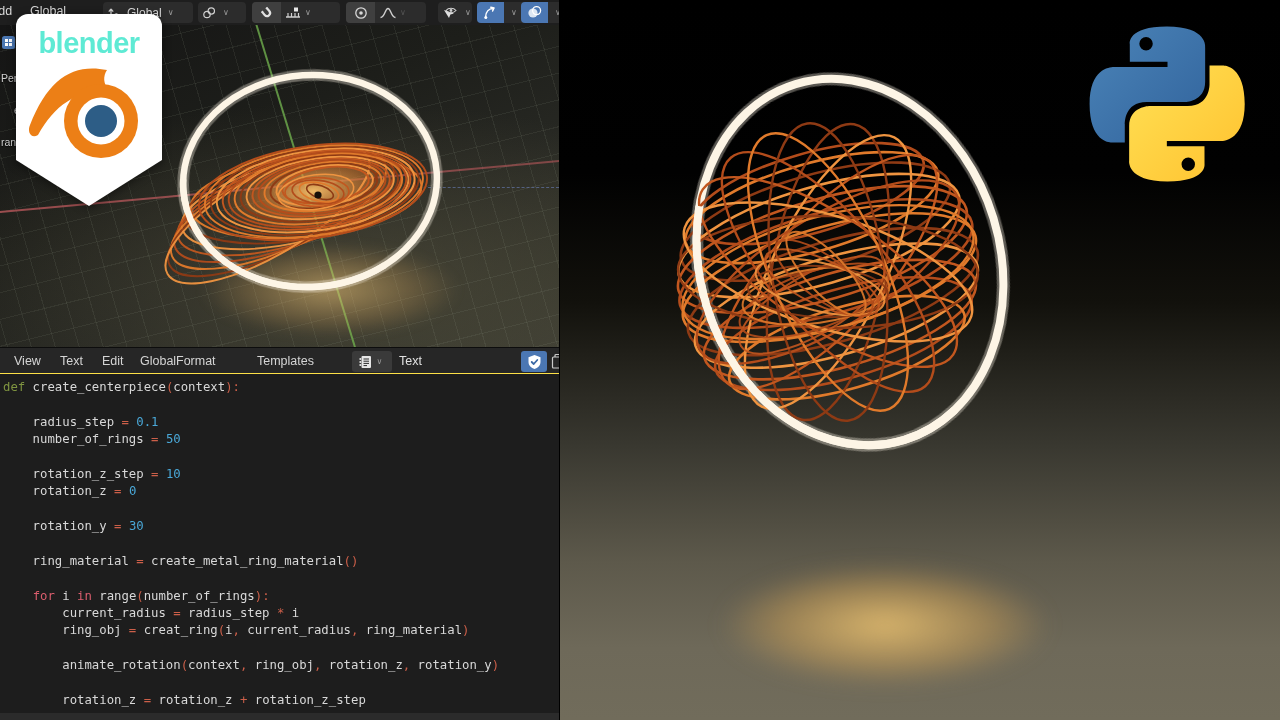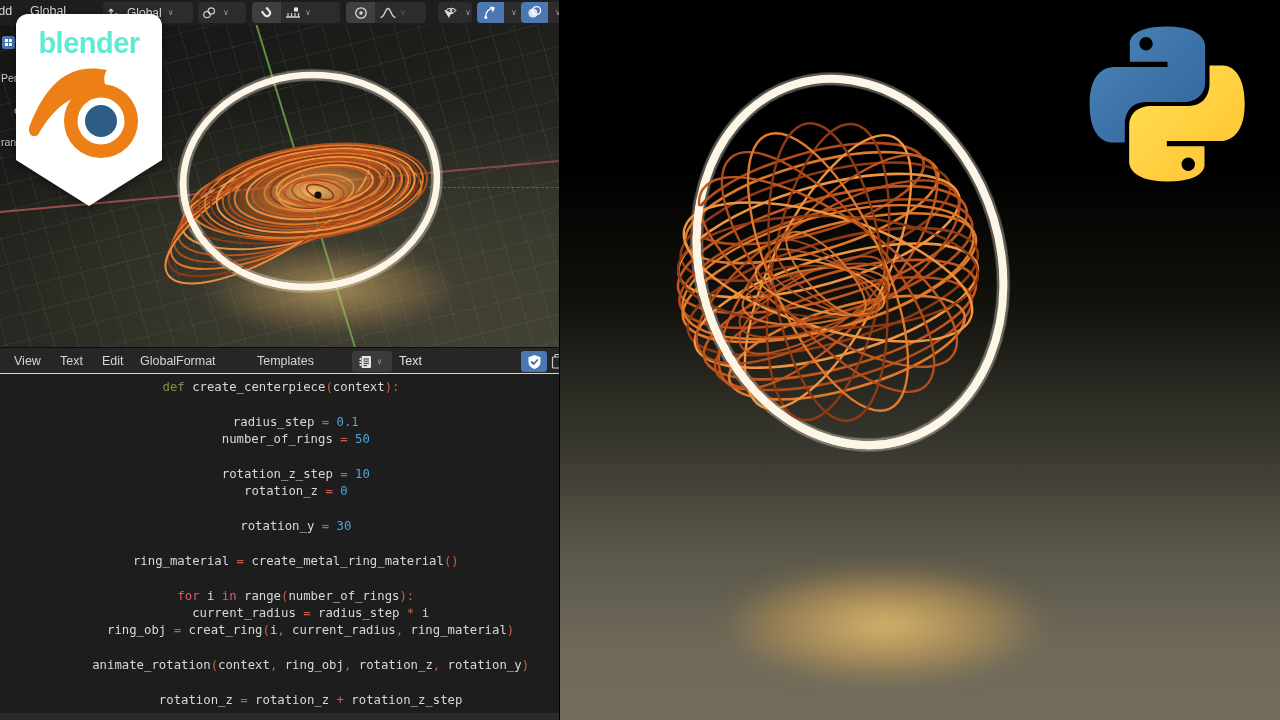--- a/index.html
+++ b/index.html
@@ -71,21 +71,21 @@
   .ed-menu{position:absolute;top:6px;cursor:default;}
   .ed-dbbtn{position:absolute;left:352px;top:3px;height:21px;width:40px;background:#3a3a3a;
             border-radius:3px;display:flex;align-items:center;justify-content:center;gap:2px;}
   .ed-dbname{position:absolute;left:399px;top:6px;color:#e0e0e0;}
   .ed-shield{position:absolute;left:521px;top:3px;width:26px;height:21px;background:#4b77b3;
              border-radius:3px;display:flex;align-items:center;justify-content:center;}
   .ed-copy{position:absolute;left:551px;top:5px;}
 
   .ed-code{position:absolute;left:0;top:27px;width:100%;height:346px;overflow:hidden;
            font-family:"DejaVu Sans Mono","Liberation Mono",monospace;font-size:12.3px;
-           line-height:17.4px;white-space:pre;padding:5px 0 0 3px;text-align:center;}
+           line-height:17.4px;white-space:pre;padding:5px 0 0 3px;}
   .code-line{height:17.4px;}
   .ed-bottomstrip{position:absolute;left:0;bottom:0;width:100%;height:7px;background:#2b2b2b;}
 
   
   .right-col{position:absolute;left:560px;top:0;width:720px;height:720px;overflow:hidden;
     background:linear-gradient(#000 0%,#010101 24%,#12110c 42%,#393830 62%,#5d594b 78%,#6e6959 90%,#716c5b 100%);}
   .r-glow{position:absolute;left:95px;top:540px;width:460px;height:170px;border-radius:50%;
     background:radial-gradient(50% 50% at 50% 50%, rgba(255,208,116,.75) 0%, rgba(234,178,86,.38) 45%, rgba(0,0,0,0) 72%);
     filter:blur(10px);}
   .r-art{position:absolute;left:0;top:0;}

